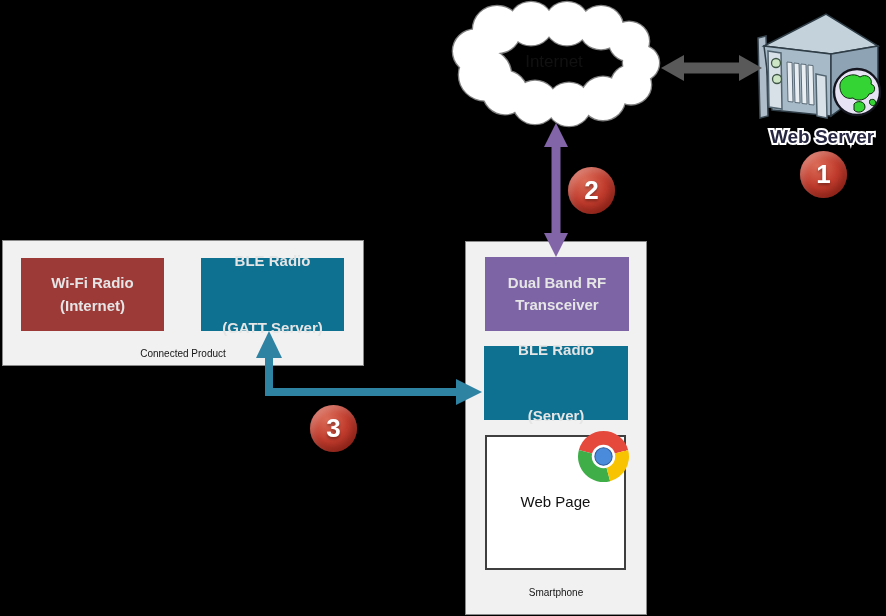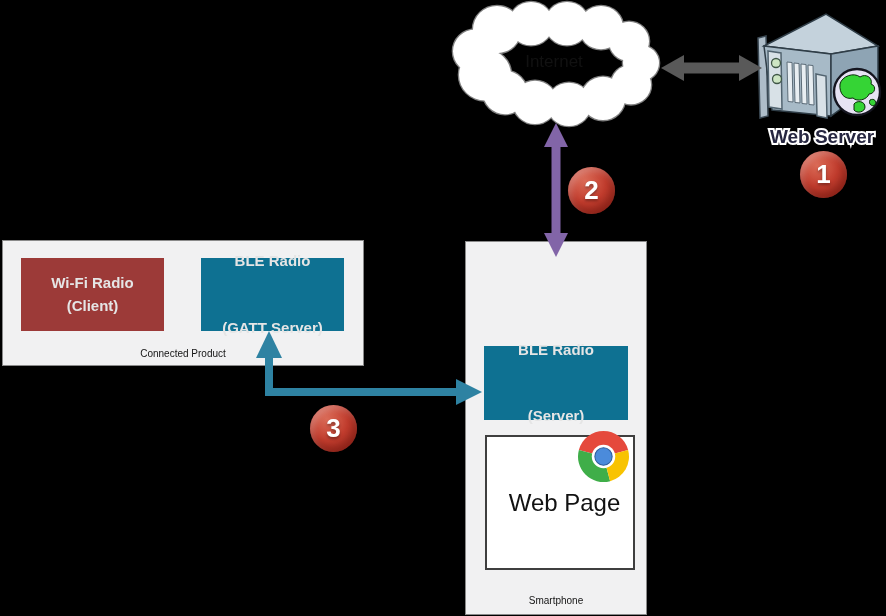--- a/index.html
+++ b/index.html
@@ -18,36 +18,36 @@
   #server-icon{left:754px;top:6px;width:132px;height:120px;z-index:10;}
   #server-label-svg{left:752px;top:122px;width:140px;height:30px;z-index:11;}
 
   
   .panel{background:#f1f1f2;border:1px solid #8a8a8a;z-index:5;}
   #connected-panel{left:2px;top:240px;width:360px;height:124px;}
   #smartphone-panel{left:465px;top:241px;width:180px;height:372px;}
   .panel-label{position:absolute;left:0;width:100%;text-align:center;
     font-size:10px;color:#141414;}
   #connected-label{bottom:6px;}
-  #smartphone-label{bottom:8px;}
+  #smartphone-label{bottom:16px;}
 
   
   .node{position:absolute;display:flex;flex-direction:column;align-items:center;
     justify-content:center;color:#e5e5e5;font-weight:bold;font-size:15px;
     line-height:1.5;text-align:center;}
   .maroon{background:#9c3a38;}
   .teal{background:#0e7192;gap:44px;}
   .purple{background:#7d64a5;}
   #wifi-box{left:18px;top:17px;width:143px;height:73px;}
   #gatt-box{left:198px;top:17px;width:143px;height:73px;}
   #rf-box{left:19px;top:15px;width:144px;height:74px;}
   #bleclient-box{left:18px;top:104px;width:144px;height:74px;}
   #webpage-box{left:19px;top:193px;width:137px;height:131px;background:#fff;
     border:2px solid #3f3f3f;display:flex;align-items:center;justify-content:center;
-    font-size:24px;font-weight:normal;color:#111;padding-left:9px;}
+    font-size:15px;font-weight:normal;color:#111;}
 
   
   #arrows{left:0;top:0;width:886px;height:616px;z-index:30;pointer-events:none;}
 
   
   #chrome-icon{left:577px;top:430px;width:53px;height:53px;z-index:40;}
 
   
   .badge{position:absolute;width:47px;height:47px;border-radius:50%;z-index:60;
     background:radial-gradient(circle at 36% 30%, #da6a56 0%, #c23d2e 48%, #952a20 100%);
@@ -127,30 +127,34 @@
     <path d="M100,98 C103,94 111,95 111,101 C111,106 103,108 100,104 Z" fill="#35d435" stroke="#0c2a0c" stroke-width="1"></path>
     <path d="M116,94 C120,92 123,95 121,99 C118,101 114,98 116,94 Z" fill="#35d435" stroke="#0c2a0c" stroke-width="1"></path>
   </svg>
   <svg id="server-label-svg" class="abs" viewBox="0 0 140 30">
     <text x="70" y="21" text-anchor="middle" font-size="19" font-weight="bold" font-family="Liberation Sans, sans-serif" fill="#262640" stroke="#ffffff" stroke-width="4" paint-order="stroke">Web Server</text>
   </svg>
 
   <div id="connected-panel" class="abs panel">
     <div id="wifi-box" class="node maroon">
       <span>Wi-Fi Radio</span>
-      <span>(Client)</span>
+      <span>(Internet)</span>
     </div>
     <div id="gatt-box" class="node teal">
       <span>BLE Radio</span>
       <span>(GATT Server)</span>
     </div>
     <div id="connected-label" class="panel-label">Connected Product</div>
   </div>
 
   <div id="smartphone-panel" class="abs panel">
+    <div id="rf-box" class="node purple">
+      <span>Dual Band RF</span>
+      <span>Transceiver</span>
+    </div>
     <div id="bleclient-box" class="node teal">
       <span>BLE Radio</span>
       <span>(Server)</span>
     </div>
     <div id="webpage-box" class="node">
       <span>Web Page</span>
     </div>
     <div id="smartphone-label" class="panel-label">Smartphone</div>
   </div>
 

